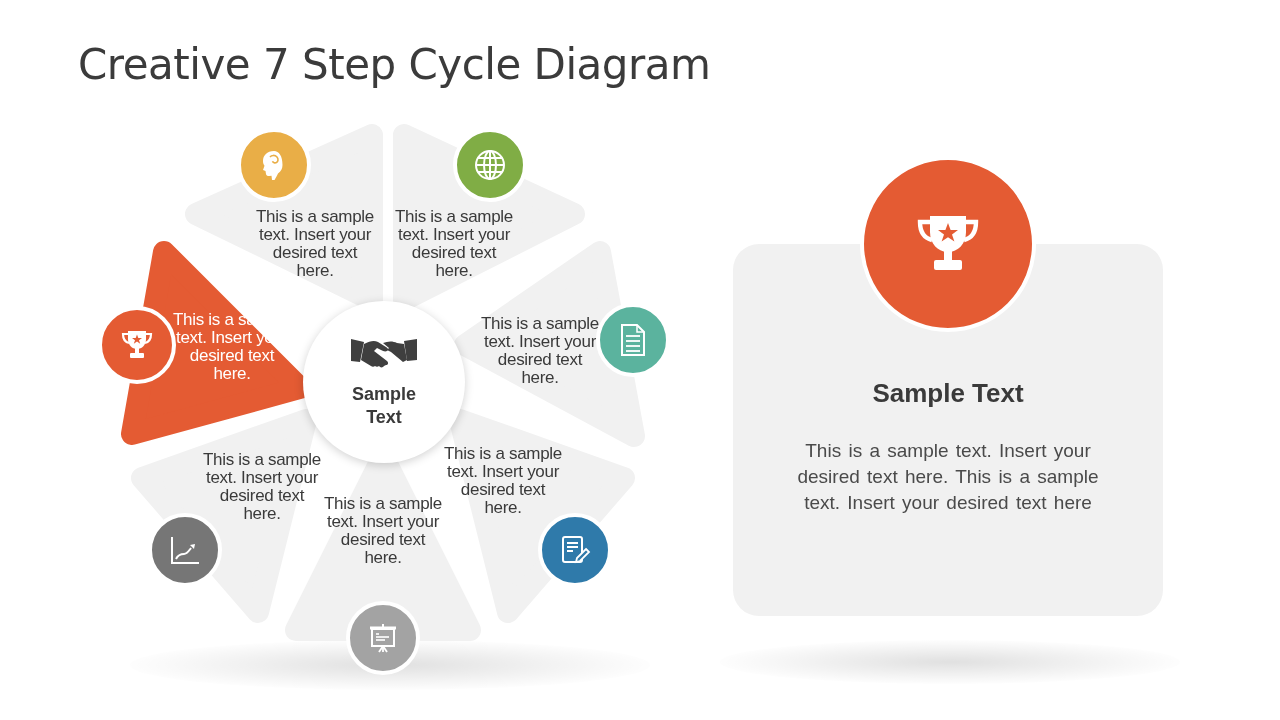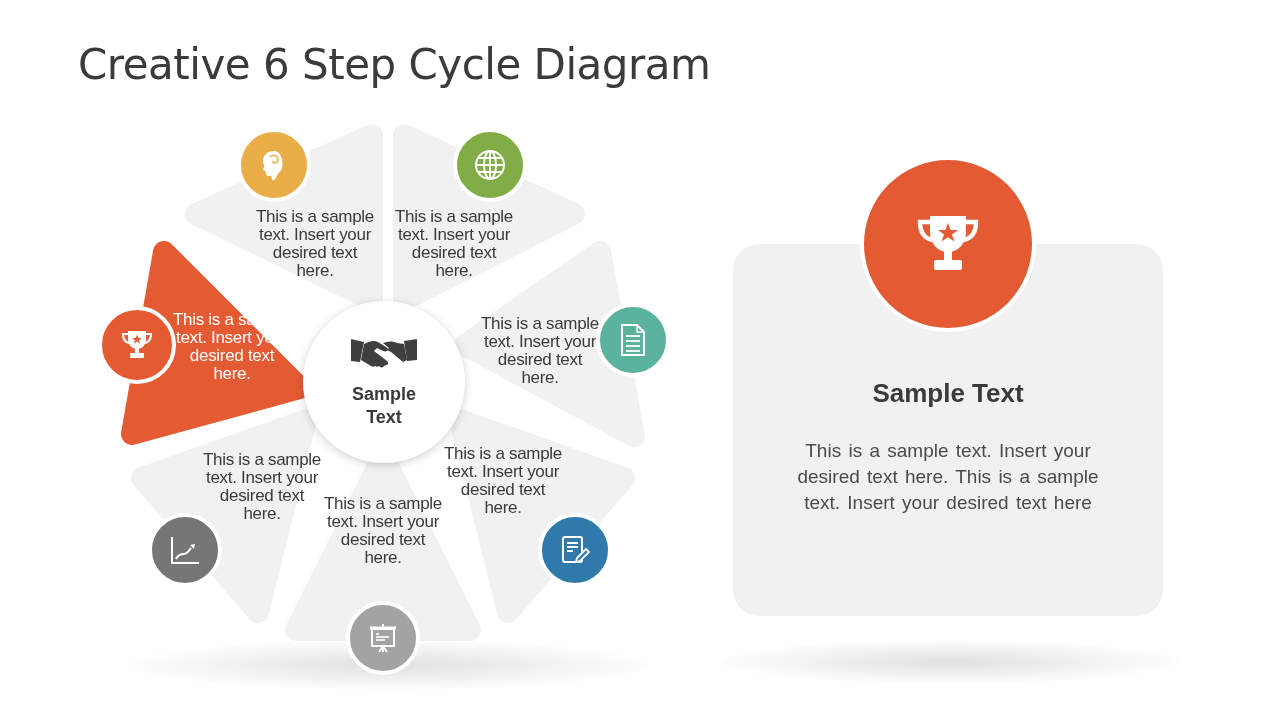--- a/index.html
+++ b/index.html
@@ -23,21 +23,21 @@
                display:flex; align-items:center; justify-content:center; }
   .card-heading { position:absolute; left:733px; width:430px; top:378px; text-align:center;
                   font-size:26px; font-weight:bold; color:#3a3a3a; }
   .card-body { position:absolute; left:790px; width:316px; top:438px; text-align:center;
                font-size:19px; line-height:26px; color:#4a4a4a; word-spacing:2px; }
   .shadow { position:absolute; border-radius:50%; background:radial-gradient(ellipse at center, rgba(0,0,0,0.12) 0%, rgba(0,0,0,0.04) 50%, rgba(0,0,0,0) 75%); }
 </style>
 </head>
 <body>
 
-<div class="title">Creative 6 Step Cycle Diagram</div>
+<div class="title">Creative 7 Step Cycle Diagram</div>
 
 <div class="shadow" style="left:130px; top:640px; width:520px; height:50px;"></div>
 <div class="shadow" style="left:720px; top:640px; width:460px; height:44px;"></div>
 
 <svg class="diagram" width="1280" height="720" viewBox="0 0 1280 720">
   <g stroke-linejoin="round" stroke-width="22">
     <polygon points="372,135 372,300 196,214" fill="#f1f1f1" stroke="#f1f1f1"></polygon>
     <polygon points="404,135 404,300 574,214" fill="#f1f1f1" stroke="#f1f1f1"></polygon>
     <polygon points="600,252 465,345 634,436" fill="#f1f1f1" stroke="#f1f1f1"></polygon>
     <polygon points="624,478 460,420 508,612" fill="#f1f1f1" stroke="#f1f1f1"></polygon>

